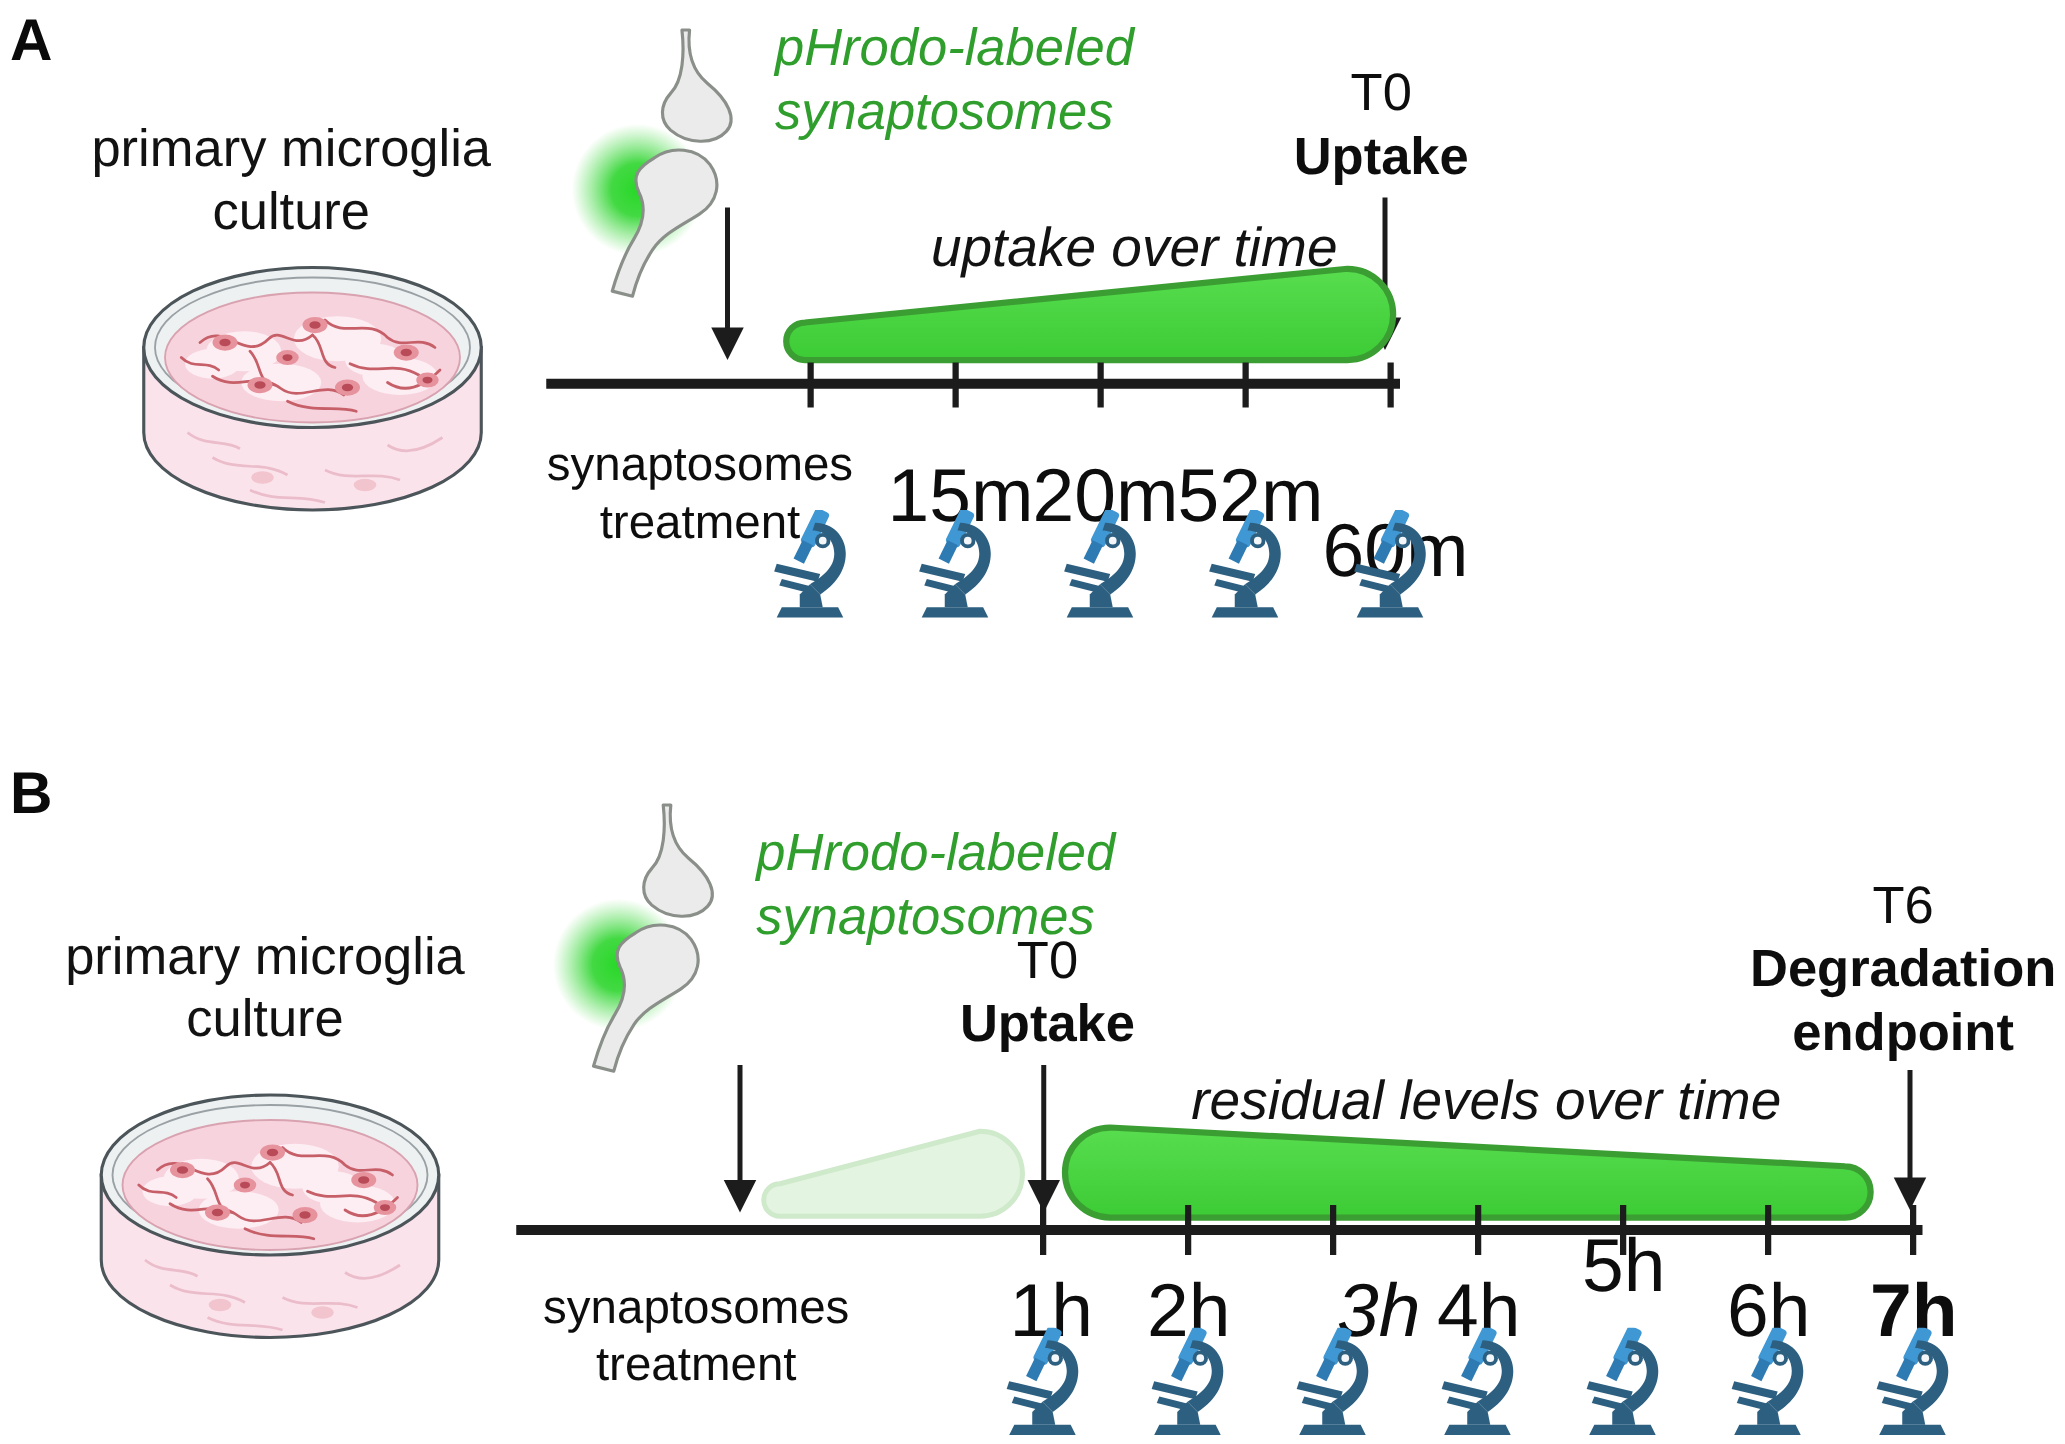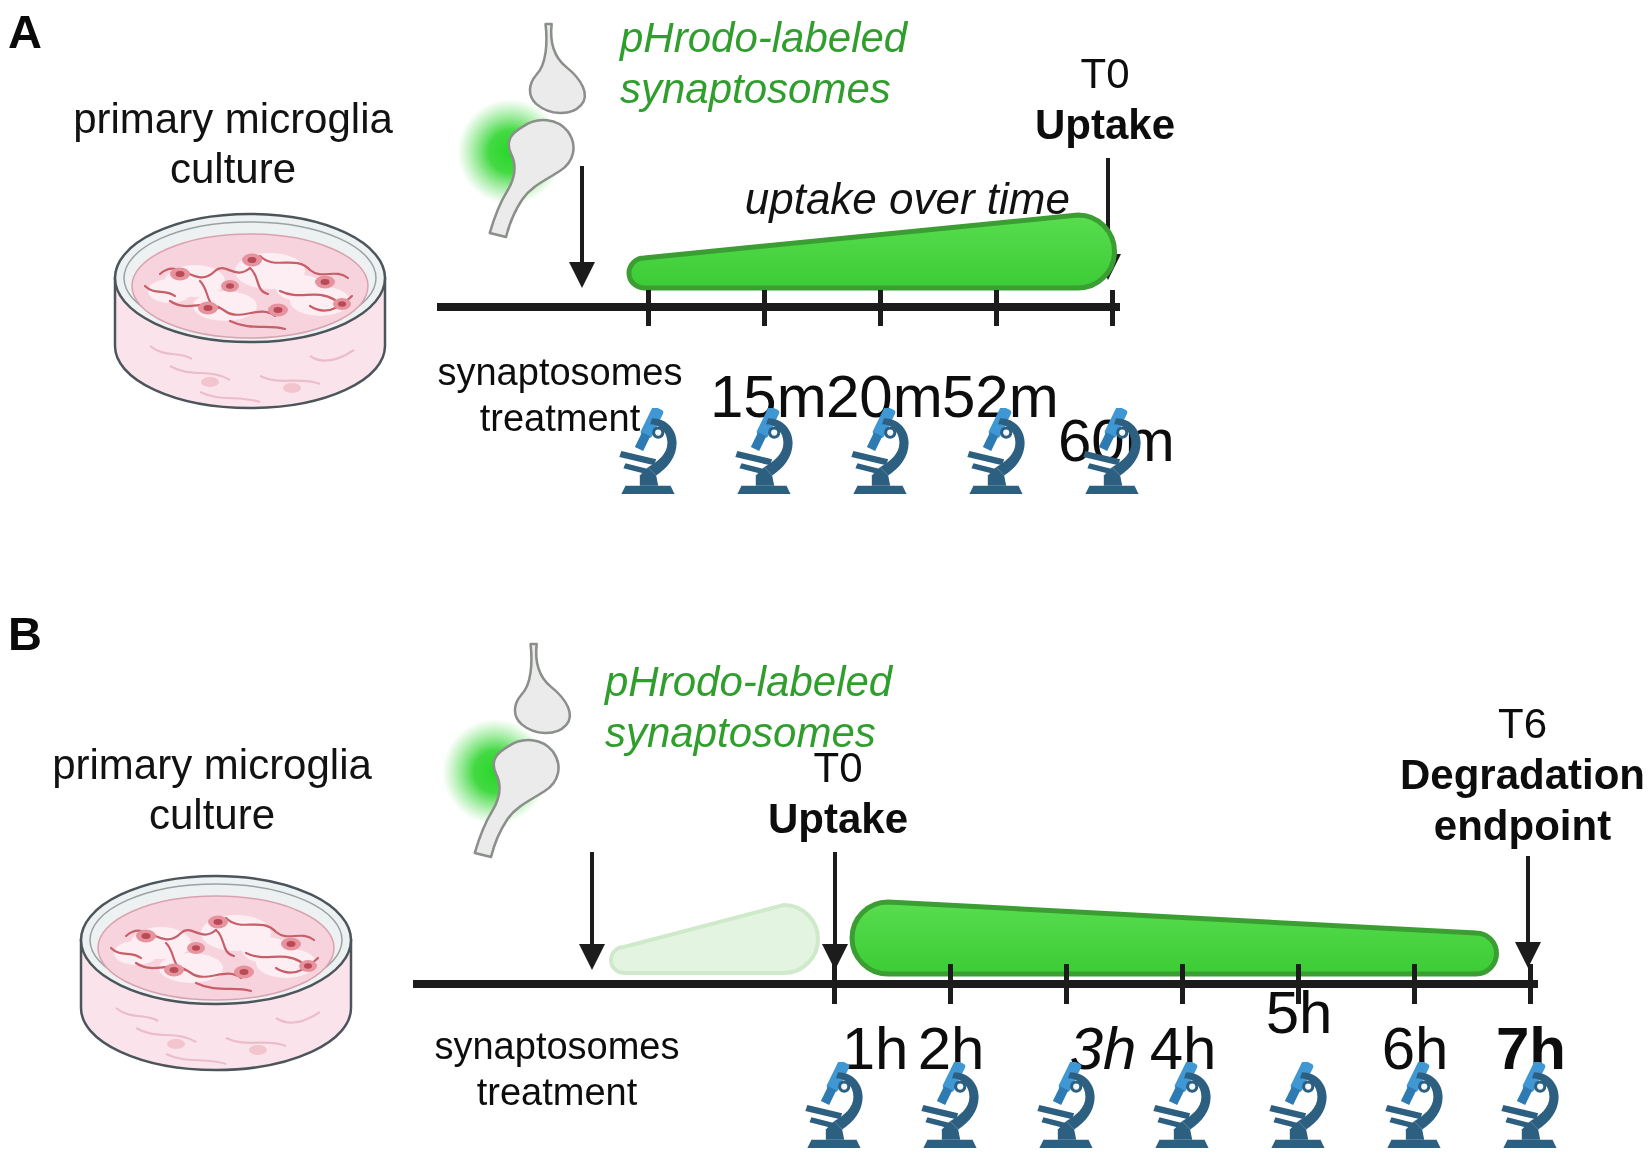--- a/index.html
+++ b/index.html
@@ -217,20 +217,21 @@
     <span style="display:block">T0</span>
     <span class="tp-event" style="display:block">Uptake</span>
   </div>
 
   <div class="abs tp" style="left:1390px;top:698px;width:265px;">
     <span style="display:block">T6</span>
     <span class="tp-event" style="display:block">Degradation</span>
     <span class="tp-event" style="display:block">endpoint</span>
   </div>
 
+  <div class="abs wedge-caption" style="left:925px;top:856px;width:500px;">residual levels over time</div>
 
   <div class="abs arrow" style="left:579px;top:852px;width:26px;height:118px;">
     <div class="shaft"></div>
       <div class="head"></div>
   </div>
   <div class="abs arrow" style="left:822px;top:852px;width:26px;height:118px;">
     <div class="shaft"></div>
       <div class="head"></div>
   </div>
   <div class="abs arrow" style="left:1515px;top:856px;width:26px;height:112px;">
@@ -253,21 +254,21 @@
   <div class="abs tick" style="left:1180px;top:964px;height:40px;"></div>
   <div class="abs tick" style="left:1296px;top:964px;height:40px;"></div>
   <div class="abs tick" style="left:1412px;top:964px;height:40px;"></div>
   <div class="abs tick" style="left:1528px;top:964px;height:40px;"></div>
 
   <div class="abs axis-origin" style="left:407px;top:1024px;width:300px;">
     <span style="display:block">synaptosomes</span>
     <span style="display:block">treatment</span>
   </div>
 
-  <div class="abs tick-label" style="left:820px;top:1014px;width:110px;">1h</div>
+  <div class="abs tick-label" style="left:786px;top:1014px;width:110px;">1h</div>
   <div class="abs tick-label" style="left:896px;top:1014px;width:110px;">2h</div>
   <div class="abs tick-label" style="left:1048px;top:1014px;width:110px;font-style:italic;">3h</div>
   <div class="abs tick-label" style="left:1128px;top:1014px;width:110px;">4h</div>
   <div class="abs tick-label" style="left:1244px;top:978px;width:110px;">5h</div>
   <div class="abs tick-label" style="left:1360px;top:1014px;width:110px;">6h</div>
   <div class="abs tick-label" style="left:1476px;top:1014px;width:110px;font-weight:bold;">7h</div>
 
   <svg class="abs scope" style="left:803px;top:1062px;" viewBox="0 0 62 86">
       <use href="#sym-microscope"></use>
     </svg>

